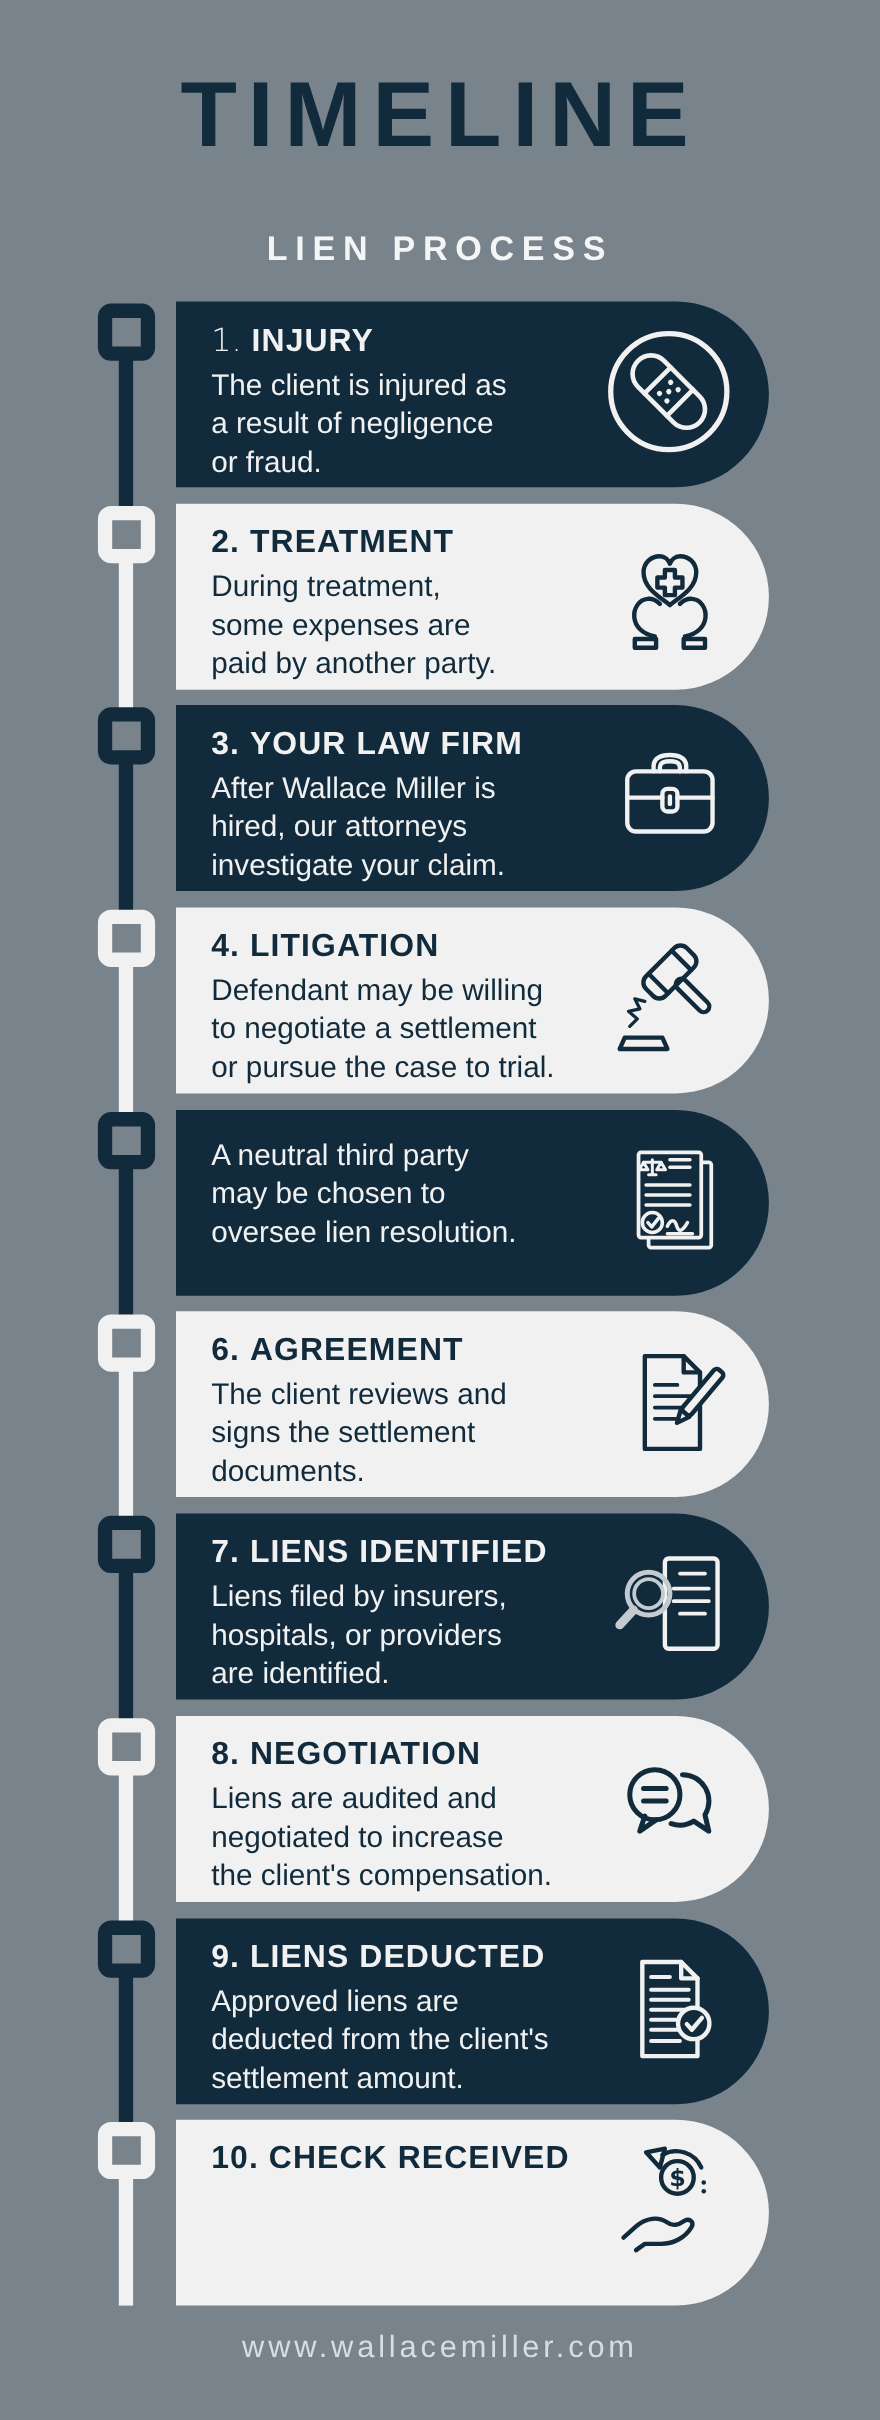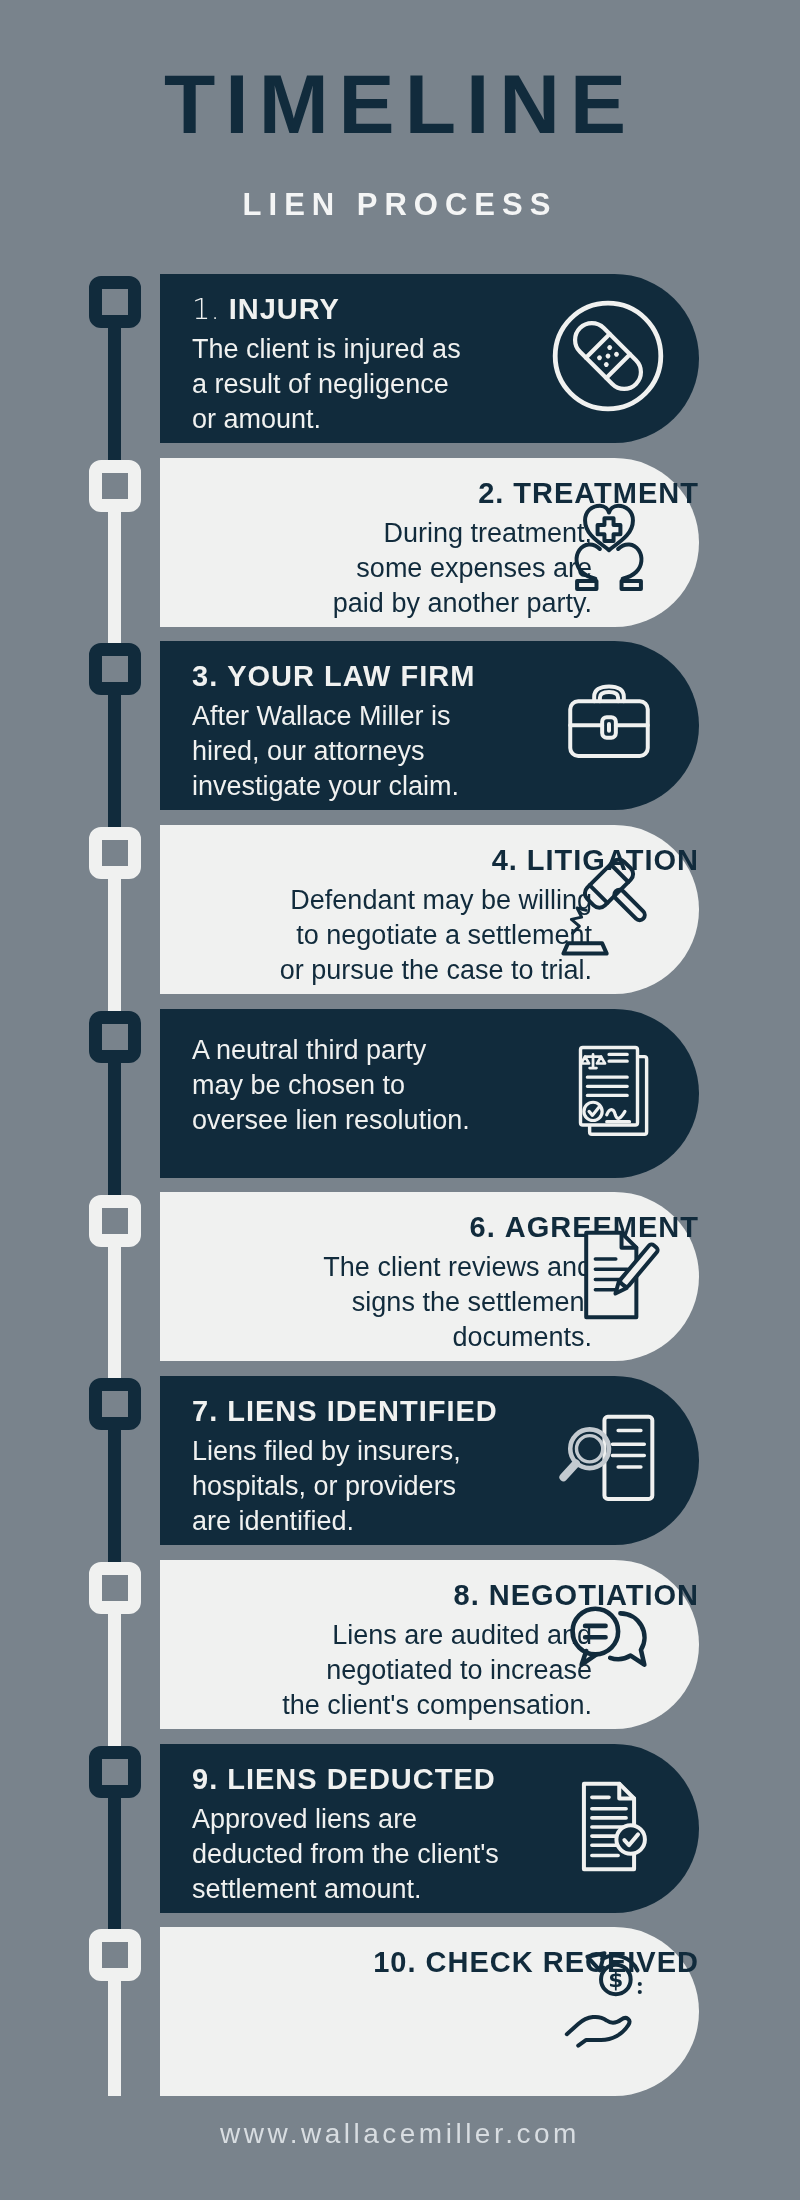--- a/index.html
+++ b/index.html
@@ -4,34 +4,34 @@
 <style>
   :root{
     --bg:#79838C; --navy:#112B3C; --light:#F0F1F0; --footer:#D8DDE1;
   }
   html,body{margin:0;padding:0;}
   .page{position:relative;width:800px;height:2200px;background:var(--bg);
         overflow:hidden;font-family:"Liberation Sans",sans-serif;}
   
   .main-title{position:absolute;top:58px;left:0;width:800px;text-align:center;
     font-size:84px;font-weight:800;letter-spacing:10px;color:var(--navy);line-height:1.1;}
-  .sub-title{position:absolute;top:187px;left:0;width:800px;text-align:center;
+  .sub-title{position:absolute;top:208px;left:0;width:800px;text-align:center;
     font-size:31px;font-weight:800;letter-spacing:7px;color:#F4F5F5;}
   
   .marker{position:absolute;left:89px;width:52px;height:52px;border:13px solid var(--navy);
     border-radius:12px;box-sizing:border-box;}
   .marker[data-variant="light"]{border-color:var(--light);}
   .tline{position:absolute;left:108px;width:13px;background:var(--navy);}
   .tline[data-variant="light"]{background:var(--light);}
   
   .stack{position:absolute;top:274px;left:160px;display:flex;flex-direction:column;gap:14.7px;}
   .card{position:relative;width:539px;height:169px;box-sizing:border-box;
     border-radius:0 85px 85px 0;padding:18px 0 0 32px;}
   .card[data-variant="dark"]{background:var(--navy);color:var(--light);--cardbg:var(--navy);--iconc:var(--light);}
-  .card[data-variant="light"]{background:var(--light);color:var(--navy);text-align:right;--cardbg:var(--light);--iconc:var(--navy);}
+  .card[data-variant="light"]{background:var(--light);color:var(--navy);--cardbg:var(--light);--iconc:var(--navy);}
   .card-title{margin:0;font-size:29px;font-weight:800;letter-spacing:1px;line-height:34px;white-space:nowrap;}
   .card-title .num{margin-right:9px;}
   .card:nth-child(1) .card-title .num{font-weight:300;font-family:"DejaVu Sans",sans-serif;letter-spacing:0;}
   .card-desc{margin:6px 0 0 0;font-size:27px;line-height:35px;white-space:pre-line;width:400px;}
   
   .icon{position:absolute;left:392px;top:26px;width:114px;height:114px;color:var(--iconc);}
   .card:nth-child(1) .icon{left:388px;top:22px;width:120px;height:120px;}
   .card:nth-child(10) .icon{top:16px;}
   .icon svg{width:100%;height:100%;fill:none;stroke:currentColor;stroke-width:3.5;
     stroke-linecap:round;stroke-linejoin:round;}
@@ -68,21 +68,21 @@
   <div class="marker" style="top:1562px" data-variant="light"></div>
   <div class="marker" style="top:1746px" data-variant="dark"></div>
   <div class="marker" style="top:1929px" data-variant="light"></div>
 
   <div class="stack">
 
     <section class="card" data-variant="dark">
       <h2 class="card-title"><span class="num">1.</span><span>INJURY</span></h2>
       <p class="card-desc">The client is injured as
 a result of negligence
-or amount.</p>
+or fraud.</p>
       <span class="icon">
         <svg viewBox="0 0 100 100">
             <circle cx="50" cy="50" r="44" stroke-width="4"></circle>
           <g transform="rotate(45 50 50)">
             <rect x="17" y="36" width="66" height="28" rx="14"></rect>
             <line x1="38" y1="36" x2="38" y2="64"></line>
               <line x1="62" y1="36" x2="62" y2="64"></line>
             <g fill="currentColor" stroke="none">
               <circle cx="46" cy="44" r="2"></circle>
                 <circle cx="54" cy="44" r="2"></circle>

